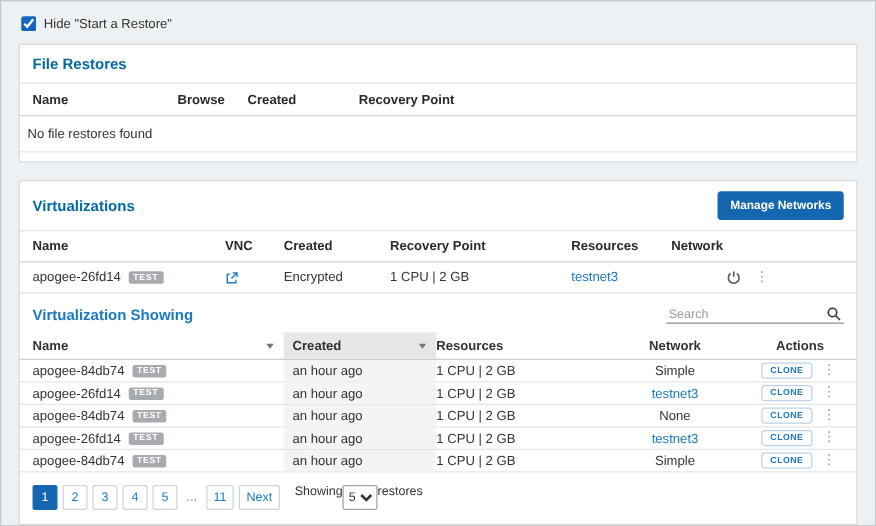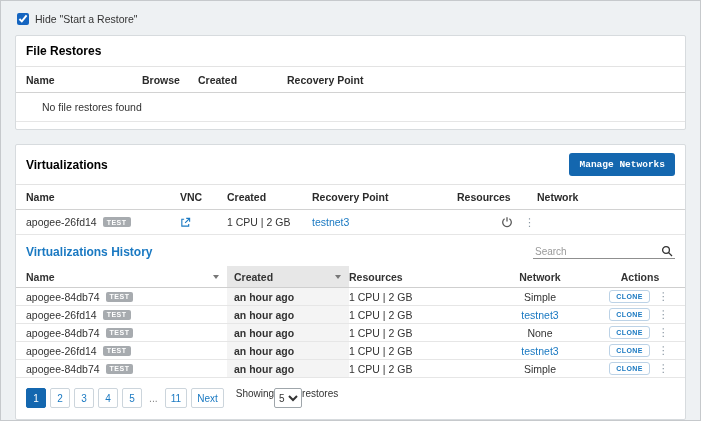--- a/index.html
+++ b/index.html
@@ -15,36 +15,36 @@
   .page { padding: 10px 14px; }
 
   
   .chk-row { display: flex; align-items: center; gap: 6px; margin: 2px 0 10px 2px; }
   .chk-row input[type=checkbox] { width: 12px; height: 12px; accent-color: #1565c0; }
   .chk-row label { font-size: 10.5px; color: #333; }
 
   
   .card { background: #fff; border: 1px solid #d7dbde; border-radius: 2px; margin-bottom: 14px; }
   .card-head { display: flex; justify-content: space-between; align-items: center; padding: 8px 10px; border-bottom: 1px solid #e3e3e3; }
-  .card-title { font-size: 12px; font-weight: bold; color: #000000; }
+  .card-title { font-size: 12px; font-weight: bold; color: #0369a1; }
   .card-title.blue { color: #1a79c2; }
 
   .btn-primary {
     background: #1467af; color: #fff; border: none; border-radius: 3px;
-    font-family: Liberation Mono, monospace;
+    font-family: Liberation Sans, sans-serif;
     font-size: 9.5px; font-weight: bold; padding: 6px 10px; cursor: pointer;
   }
 
   
   .t-row { display: grid; align-items: center; padding: 0 10px; border-bottom: 1px solid #e6e6e6; }
   .t-head { font-weight: bold; color: #2b2b2b; border-bottom: 1px solid #d2d2d2; }
 
   
   .fr-row { grid-template-columns: 116px 56px 89px 1fr; height: 26px; }
-  .fr-empty { padding: 8px 10px 8px 26px; border-bottom: 1px solid #e6e6e6; }
+  .fr-empty { padding: 8px 10px 8px 6px; border-bottom: 1px solid #e6e6e6; }
   .fr-pad { height: 7px; }
 
   
   .vz-row { grid-template-columns: 154px 47px 85px 145px 80px 1fr 58px; height: 25px; }
   .vz-actions { display: flex; align-items: center; justify-content: flex-end; gap: 9px; }
 
   
   .hist-head-bar { display: flex; justify-content: space-between; align-items: center; padding: 9px 10px 7px; }
   .search-wrap { display: flex; align-items: center; border-bottom: 1px solid #8f8f8f; width: 142px; padding: 1px 2px; justify-content: space-between; }
   .search-wrap input {
@@ -52,21 +52,21 @@
     font-family: "Liberation Sans", sans-serif; font-size: 10px; color: #333; background: transparent;
   }
   .search-wrap input::placeholder { color: #9a9a9a; }
 
   .hs-row { grid-template-columns: 201px 122px 126px 130px 1fr; height: 18px; padding: 0 10px; }
   .hs-head { height: 22px; font-weight: bold; border-bottom: 1px solid #cfcfcf; }
   .cell { overflow: hidden; white-space: nowrap; height: 100%; display: flex; align-items: center; }
   .cell.center { justify-content: center; }
   .sortable { justify-content: space-between; padding-right: 8px; cursor: pointer; }
   .col-created-h { background: #e7e7e7; padding-left: 7px; }
-  .col-created { background: #f4f4f4; padding-left: 7px; font-weight: bold; }
+  .col-created { background: #f4f4f4; padding-left: 7px; }
   .caret { width: 0; height: 0; border-left: 3.5px solid transparent; border-right: 3.5px solid transparent; border-top: 4.5px solid #777; }
 
   .name-cell { display: flex; align-items: center; gap: 6px; }
   .badge {
     background: #a7abaf; color: #fff; font-size: 7px; font-weight: bold;
     letter-spacing: .5px; padding: 1.5px 4px; border-radius: 2px; line-height: 1;
   }
   .net-link { color: #1a79c2; cursor: pointer; }
 
   .clone-btn {
@@ -144,37 +144,38 @@
       </div>
       <div class="cell">
         <span class="icon-btn">
           <svg width="11" height="11" viewBox="0 0 12 12" fill="none" stroke="#1a79c2" stroke-width="1.2">
             <path d="M4.5 2.5 H2 V10 H9.5 V7.5"></path>
             <path d="M6.8 1.5 H10.5 V5.2"></path>
             <path d="M10.3 1.7 L5.6 6.4"></path>
           </svg>
         </span>
       </div>
+      <div class="cell">Encrypted</div>
       <div class="cell">1 CPU | 2 GB</div>
       <div class="cell">
           <span class="net-link">testnet3</span>
         </div>
       <div class="cell vz-actions">
         <span class="icon-btn">
           <svg width="12" height="12" viewBox="0 0 12 12" fill="none" stroke="#5a5a5a" stroke-width="1.3">
             <path d="M6 1.2 V5.4"></path>
             <path d="M3.6 2.7 a4.3 4.3 0 1 0 4.8 0"></path>
           </svg>
         </span>
         <span class="kebab"></span>
       </div>
     </div>
 
     <div class="hist-head-bar">
-      <div class="card-title blue">Virtualizations History</div>
+      <div class="card-title blue">Virtualization Showing</div>
       <div class="search-wrap">
         <input type="text" placeholder="Search" style="">
         <span class="icon-btn">
           <svg width="12" height="12" viewBox="0 0 12 12" fill="none" stroke="#333" stroke-width="1.3">
             <circle cx="5" cy="5" r="3.4"></circle>
             <path d="M7.6 7.6 L11 11"></path>
           </svg>
         </span>
       </div>
     </div>

